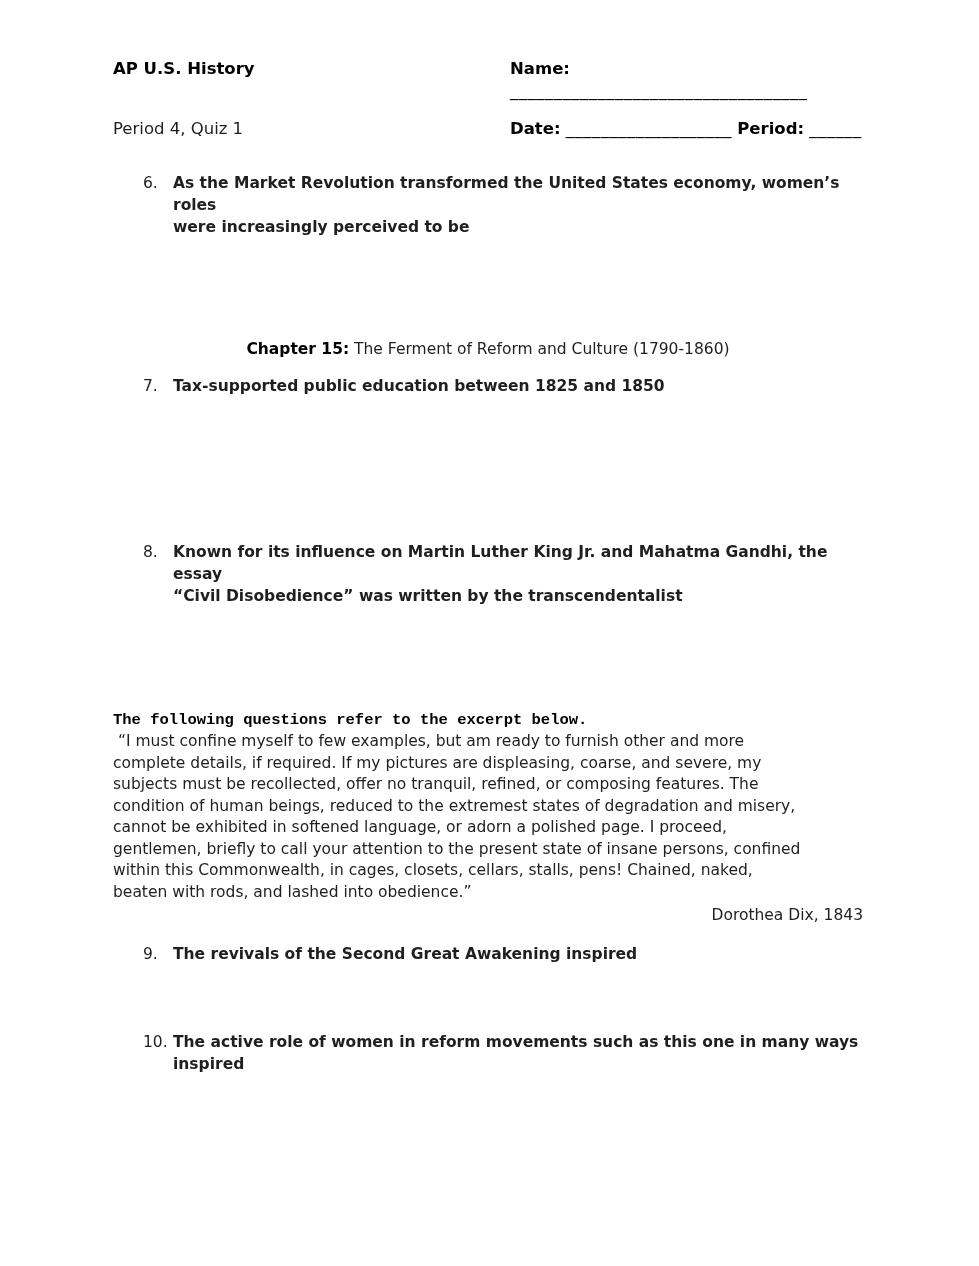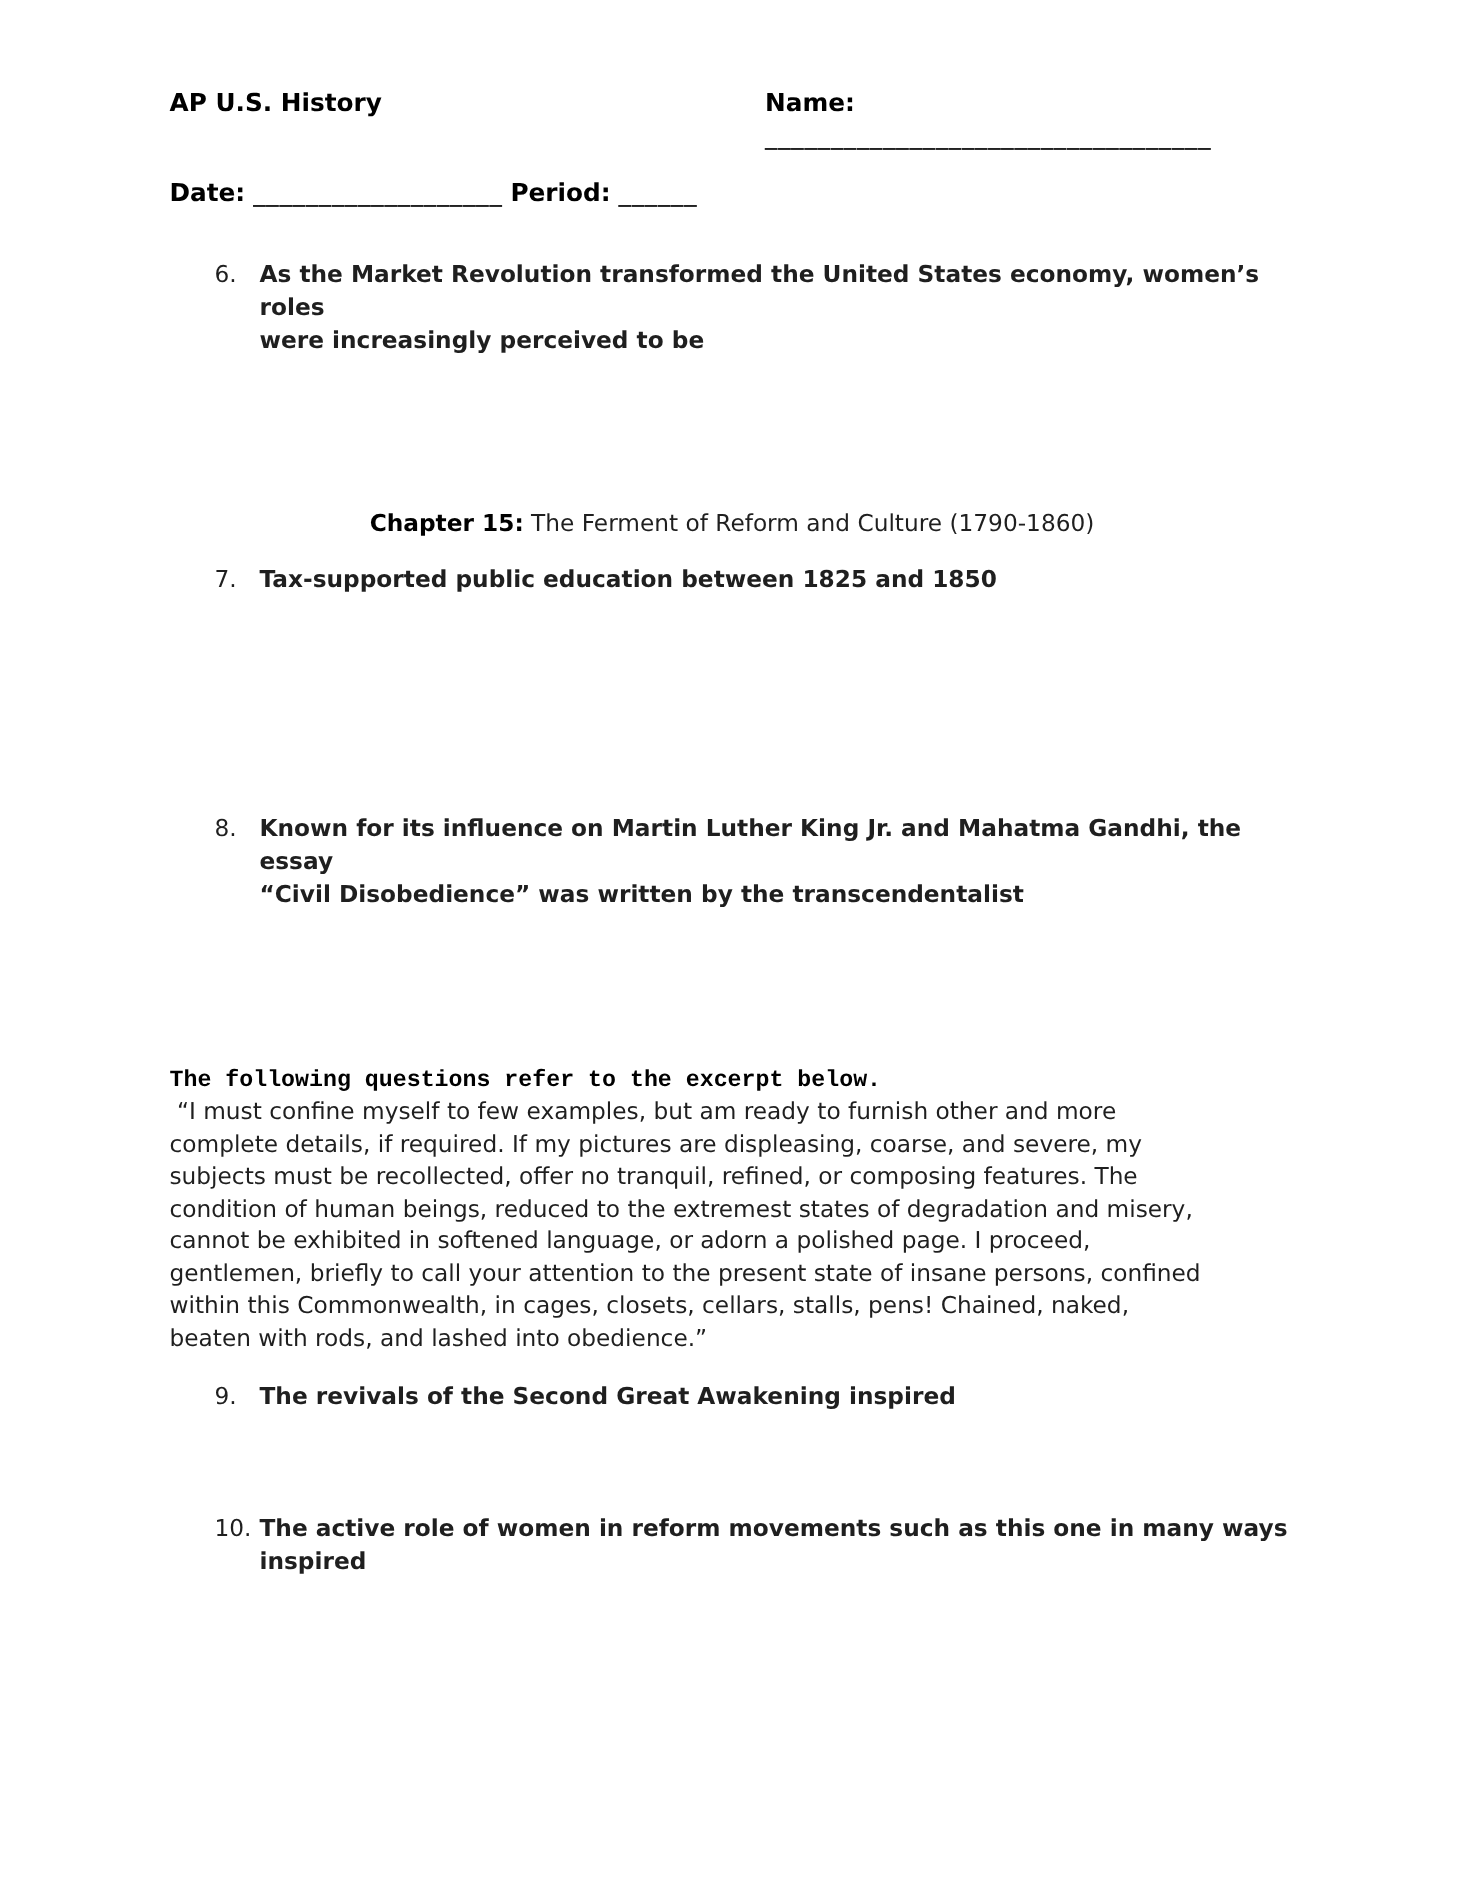--- a/index.html
+++ b/index.html
@@ -55,20 +55,21 @@
 
   <div class="header">
     <div class="hrow">
       <span class="bold">AP U.S. History</span>
       <span>
         <span class="bold">Name:</span>
         <span class="blank-line">__________________________________</span>
       </span>
     </div>
     <div class="hrow">
+      <span>Period 4, Quiz 1</span>
       <span>
         <span class="bold">Date:</span>
         <span class="blank-line">___________________</span>
         <span class="bold period-label">Period:</span>
         <span class="blank-line">______</span>
       </span>
     </div>
   </div>
 
   <div class="question q6">
@@ -96,20 +97,21 @@
 
   <div class="excerpt"> “I must confine myself to few examples, but am ready to furnish other and more
 complete details, if required. If my pictures are displeasing, coarse, and severe, my
 subjects must be recollected, offer no tranquil, refined, or composing features. The
 condition of human beings, reduced to the extremest states of degradation and misery,
 cannot be exhibited in softened language, or adorn a polished page. I proceed,
 gentlemen, briefly to call your attention to the present state of insane persons, confined
 within this Commonwealth, in cages, closets, cellars, stalls, pens! Chained, naked,
 beaten with rods, and lashed into obedience.”</div>
 
+  <div class="attribution">Dorothea Dix, 1843</div>
 
   <div class="question q9">
     <span class="qnum">9.</span>
     <span class="qtext">The revivals of the Second Great Awakening inspired</span>
   </div>
 
   <div class="question q10">
     <span class="qnum">10.</span>
     <span class="qtext">The active role of women in reform movements such as this one in many ways
 inspired</span>

